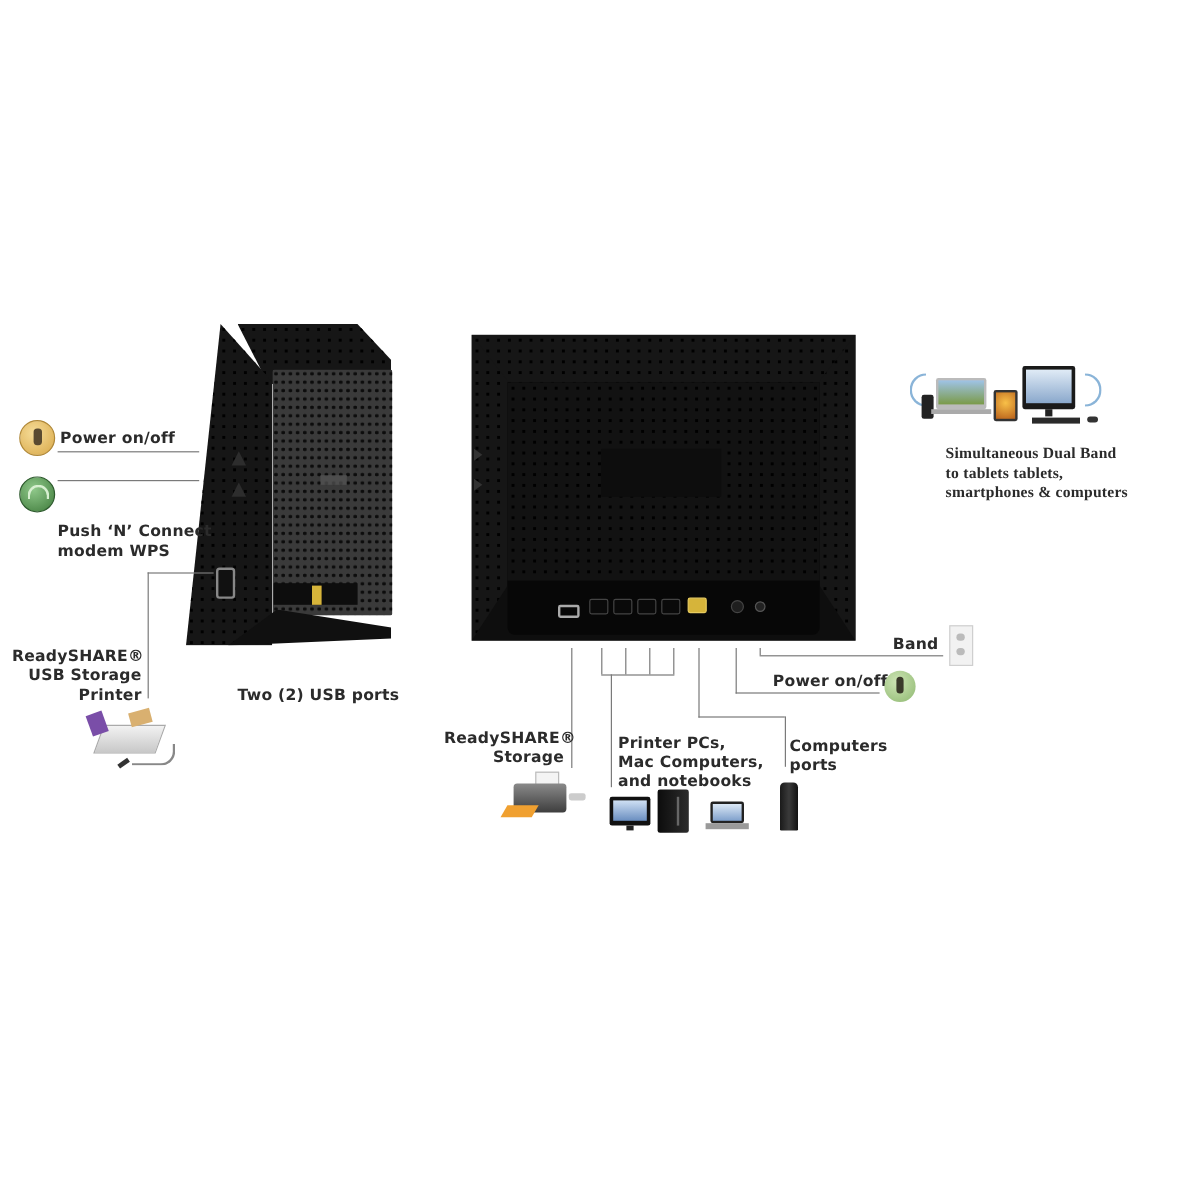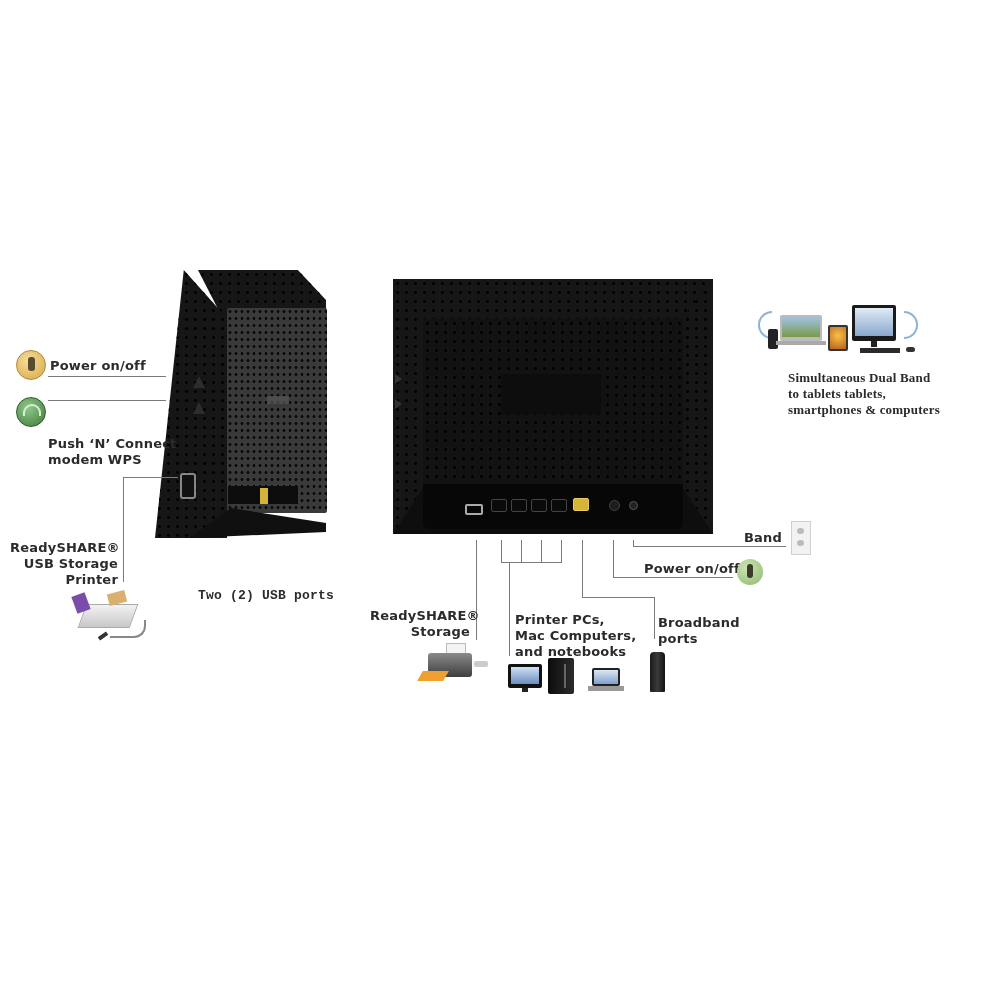--- a/index.html
+++ b/index.html
@@ -61,21 +61,21 @@
   <div>USB Storage</div>
   <div>Printer</div>
 </div>
 <div class="abs" style="left:70px;top:590px;width:80px;height:50px;">
   <div style="position:absolute;left:12px;top:14px;width:50px;height:22px;background:linear-gradient(#f2f2f2,#c8c8c8);border:1px solid #aaa;transform:skewX(-20deg);"></div>
   <div style="position:absolute;left:4px;top:4px;width:14px;height:18px;background:#7a4ea8;transform:rotate(-20deg);"></div>
   <div style="position:absolute;left:38px;top:2px;width:18px;height:12px;background:#d9b070;transform:rotate(-15deg);"></div>
   <div style="position:absolute;left:40px;top:30px;width:34px;height:16px;border:2px solid #888;border-left:none;border-top:none;border-radius:0 0 12px 0;"></div>
   <div style="position:absolute;left:28px;top:44px;width:10px;height:4px;background:#333;transform:rotate(-35deg);"></div>
 </div>
-<div class="abs lbl" style="left:198px;top:588px;font-family:Liberation Mono, monospace;">Two (2) USB ports</div>
+<div class="abs lbl" style="left:198px;top:572px;">Two (2) USB ports</div>
 
 <div class="abs" style="left:393px;top:279px;width:320px;height:255px;background:#0e0e0e;">
   <div class="abs vent" style="left:0;top:0;width:320px;height:40px;clip-path:polygon(0 0,100% 0,92% 100%,8% 100%);"></div>
   <div class="abs vent" style="left:0;top:0;width:30px;height:255px;clip-path:polygon(0 0,100% 15%,100% 82%,0 100%);"></div>
   <div class="abs vent" style="left:290px;top:0;width:30px;height:255px;clip-path:polygon(0 15%,100% 0,100% 100%,0 82%);"></div>
   <div class="abs vent" style="left:30px;top:40px;width:260px;height:165px;background-color:#121212;"></div>
   <div class="abs" style="left:108px;top:95px;width:100px;height:40px;background:#0d0d0d;"></div>
   <div class="abs" style="left:30px;top:205px;width:260px;height:45px;background:#070707;border-radius:0 0 6px 6px;"></div>
 
   <div class="abs" style="left:72px;top:225px;width:14px;height:7px;border:2px solid #aaa;border-radius:2px;"></div>
@@ -129,21 +129,21 @@
 <div class="abs" style="left:548px;top:658px;width:26px;height:36px;background:linear-gradient(90deg,#0c0c0c,#2c2c2c);border-radius:2px;">
   <div style="position:absolute;left:16px;top:6px;width:2px;height:24px;background:#666;"></div>
 </div>
 <div class="abs" style="left:588px;top:668px;width:36px;height:26px;">
   <div style="position:absolute;left:4px;top:0;width:28px;height:18px;background:#222;border-radius:2px;"></div>
   <div style="position:absolute;left:6px;top:2px;width:24px;height:14px;background:linear-gradient(#dbe8f6,#7fa0cc);"></div>
   <div style="position:absolute;left:0;top:18px;width:36px;height:5px;background:#9a9a9a;"></div>
 </div>
 
 <div class="abs lbl" style="left:658px;top:615px;">
-  <div>Broadband</div>
+  <div>Computers</div>
   <div>ports</div>
 </div>
 <div class="abs" style="left:650px;top:652px;width:15px;height:40px;background:linear-gradient(90deg,#1a1a1a,#3a3a3a,#111);border-radius:4px 4px 1px 1px;"></div>
 
 <div class="abs lbl" style="left:744px;top:530px;">Band</div>
 <div class="abs" style="left:791px;top:521px;width:18px;height:32px;background:#f2f2f2;border:1px solid #cfcfcf;">
   <div style="position:absolute;left:5px;top:6px;width:7px;height:6px;border-radius:3px;background:#bbb;"></div>
   <div style="position:absolute;left:5px;top:18px;width:7px;height:6px;border-radius:3px;background:#bbb;"></div>
 </div>
 <div class="abs lbl" style="left:644px;top:561px;">Power on/off</div>

